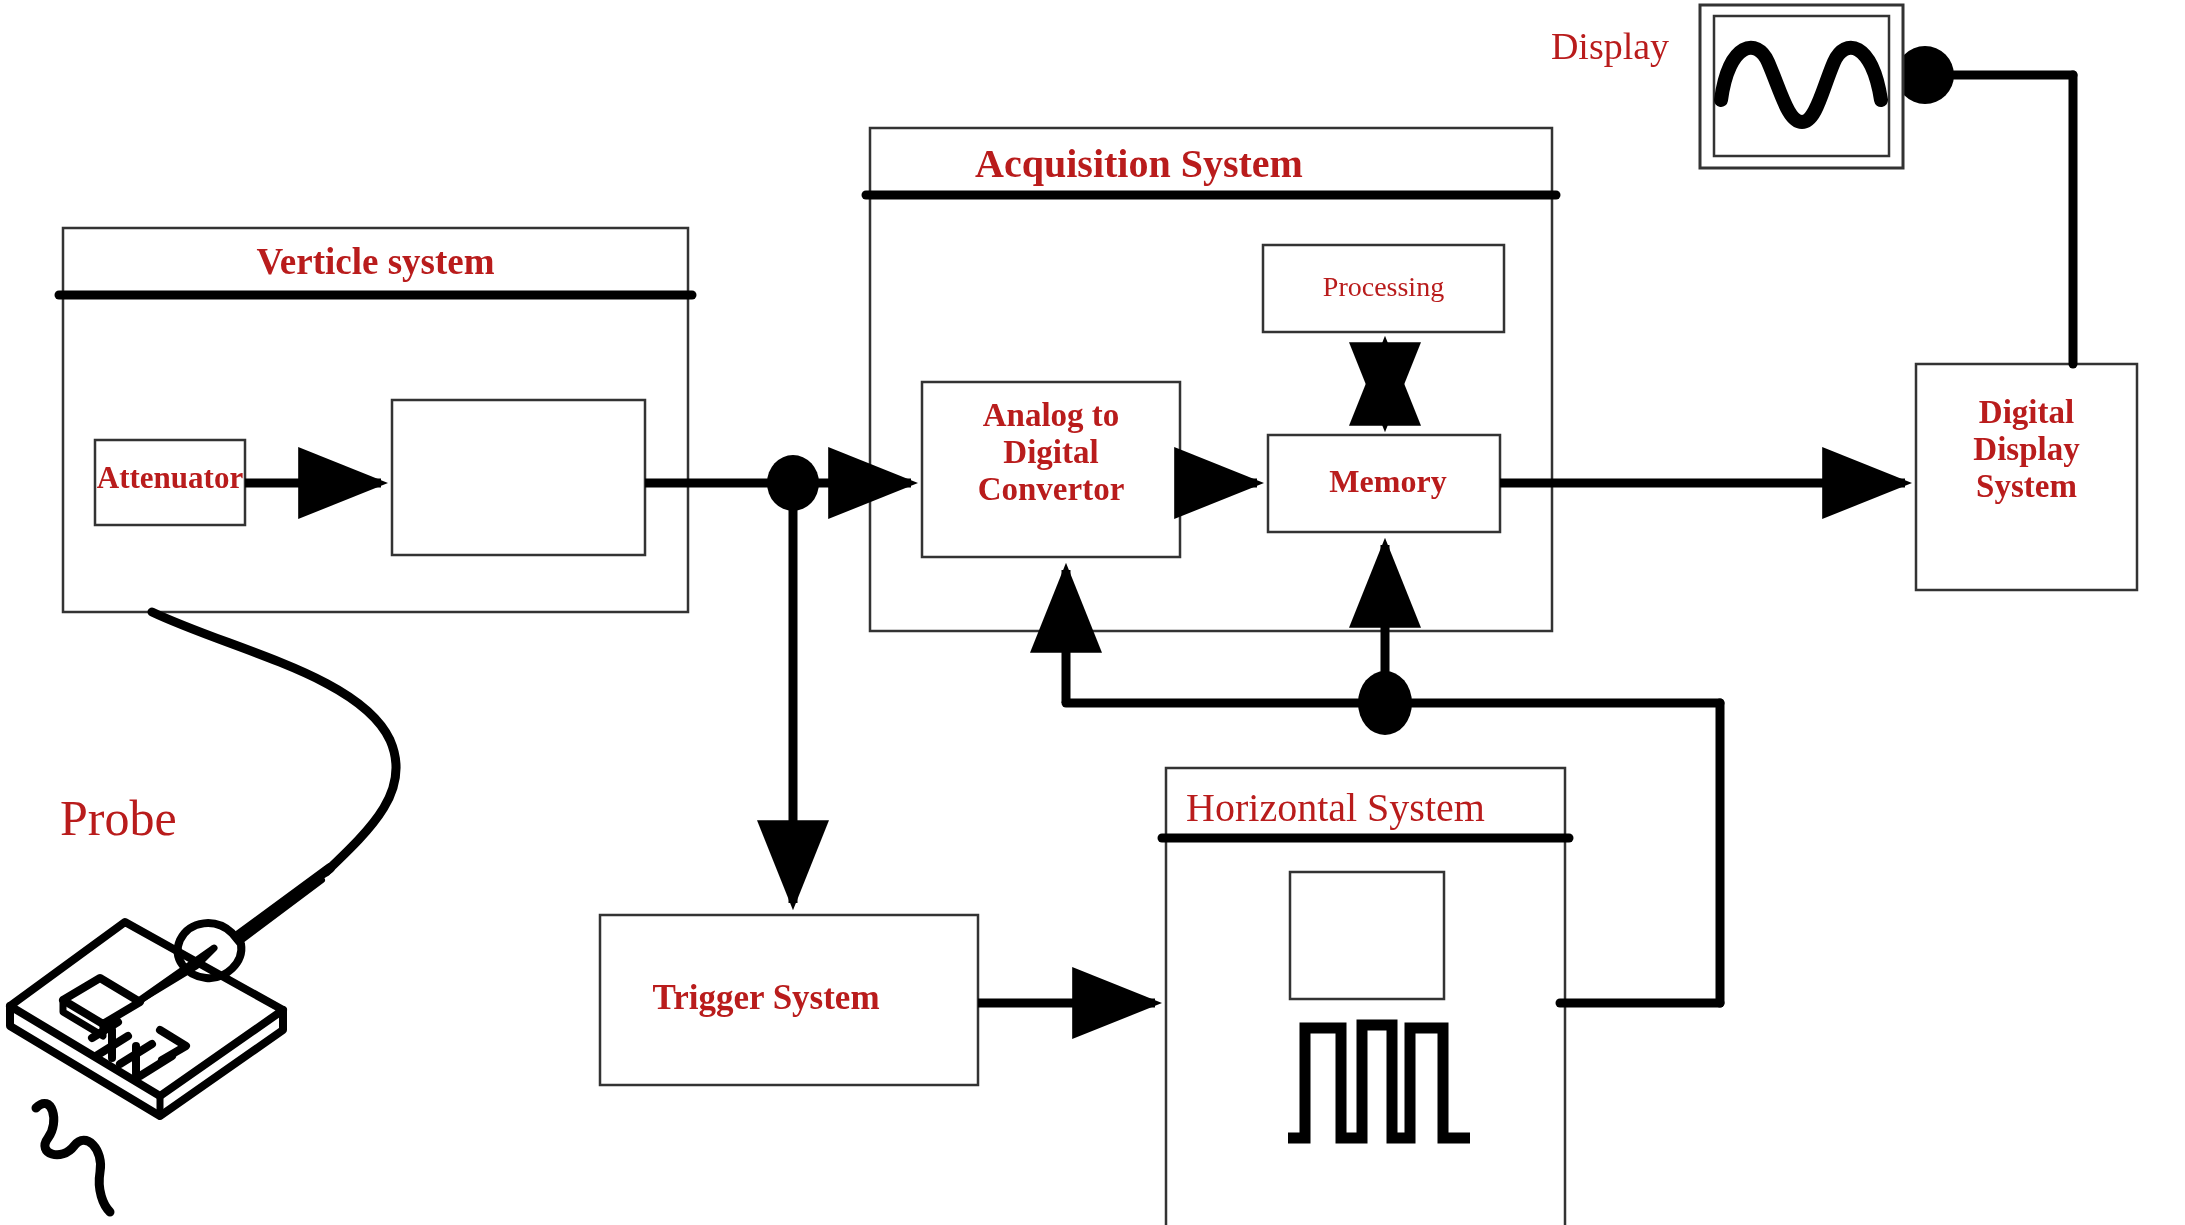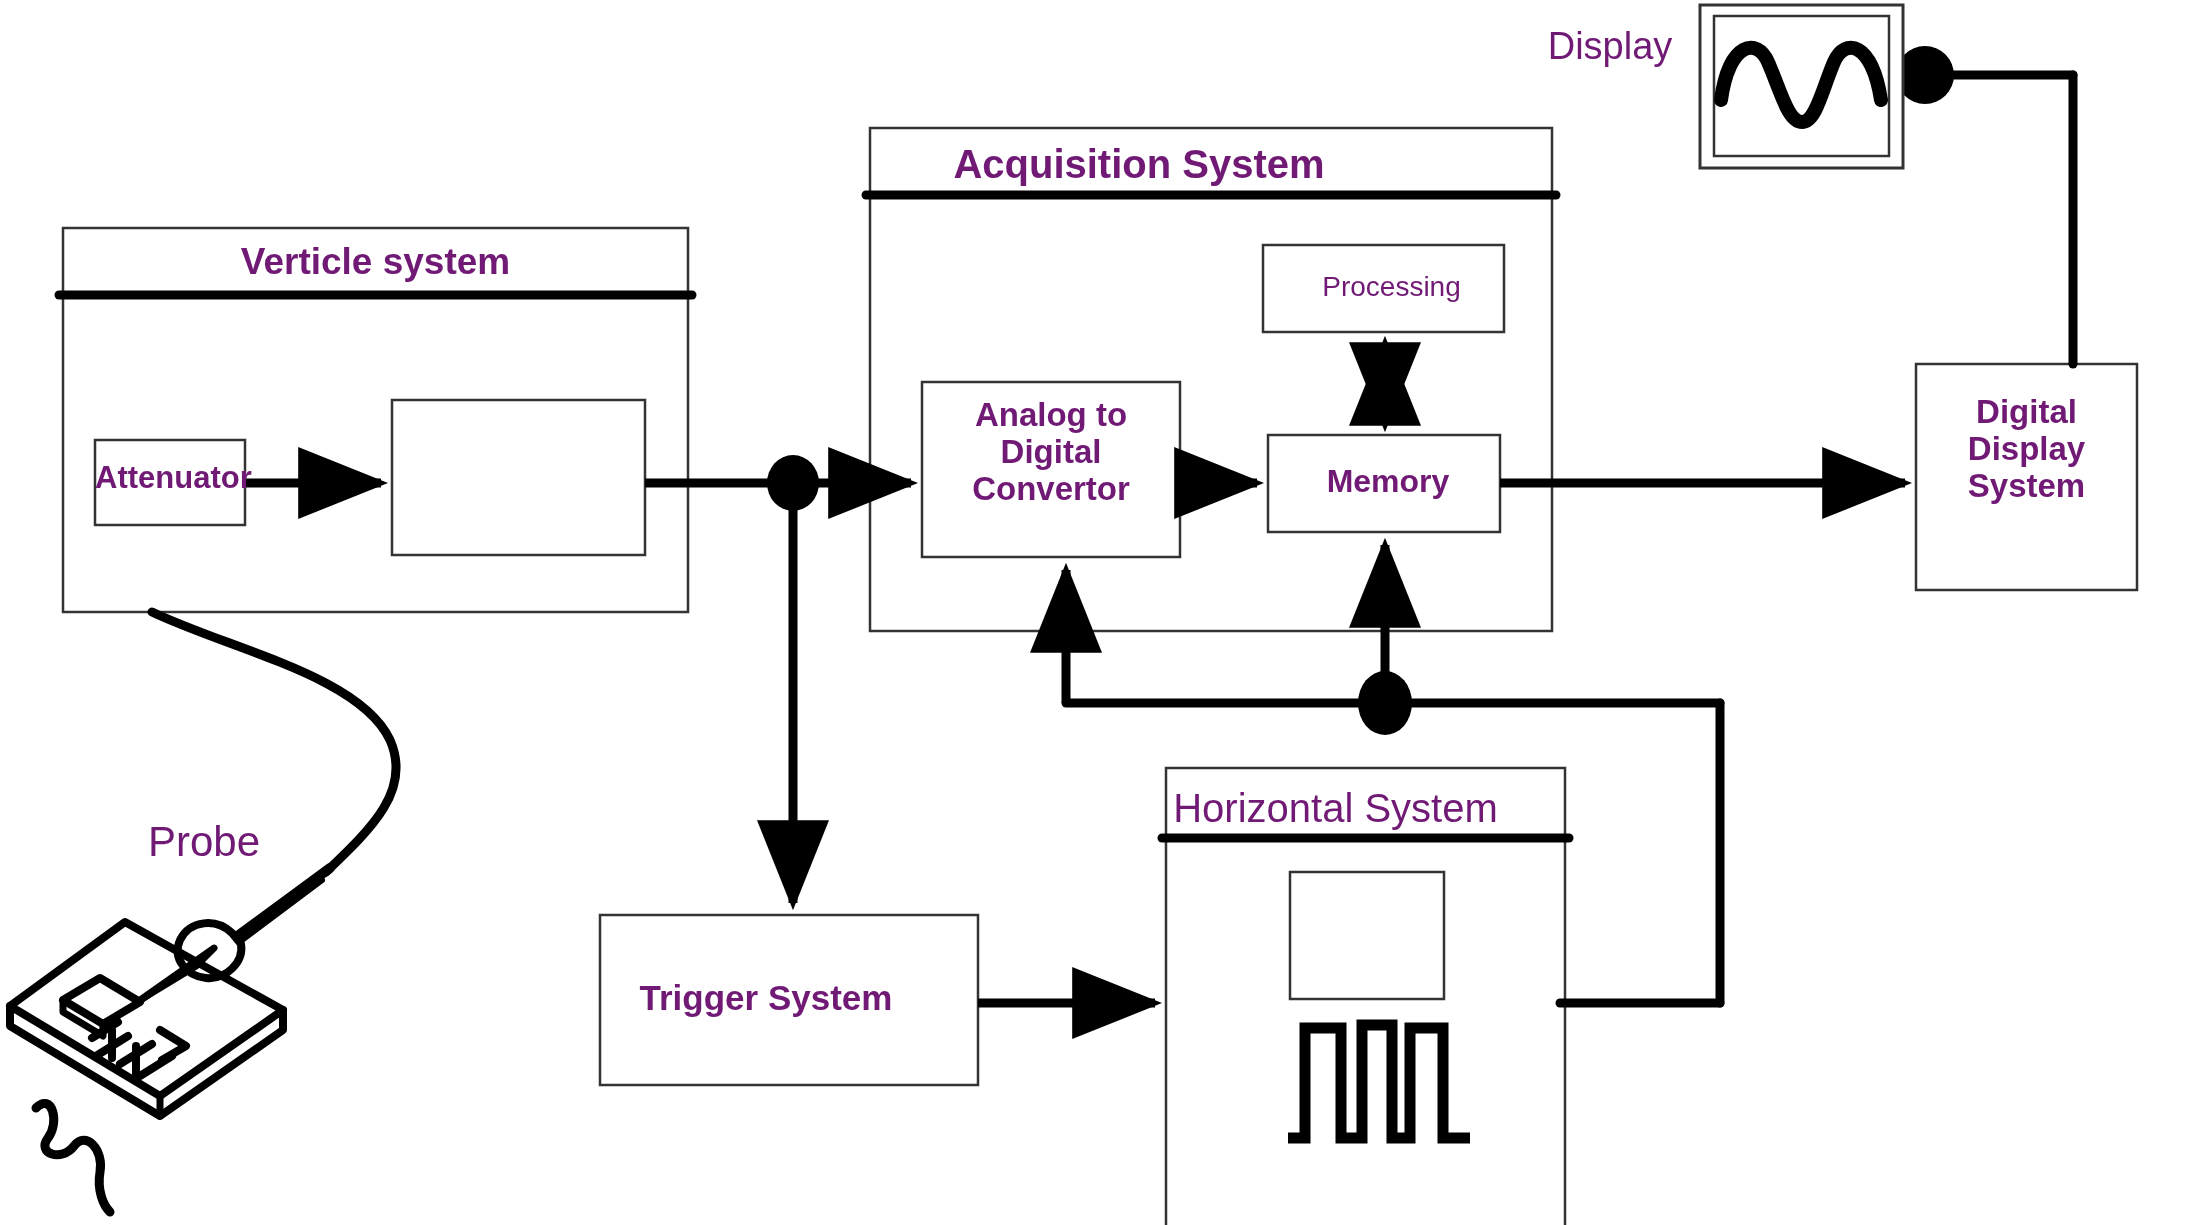--- a/index.html
+++ b/index.html
@@ -18,25 +18,25 @@
   }
   #diagram-svg {
     position: absolute;
     left: 0;
     top: 0;
     width: 2185px;
     height: 1225px;
   }
   .lbl {
     position: absolute;
-    color: #701a75;
+    color: #b91c1c;
     text-align: center;
     line-height: 1.12;
     white-space: pre-line;
-    font-family: Liberation Sans, sans-serif;
+    font-family: Liberation Serif, serif;
     pointer-events: none;
   }
   .group-title { font-weight: 700; }
   .bold-lbl { font-weight: 700; }
 </style>
 </head>
 <body>
 
 <div id="stage">
 
@@ -161,29 +161,29 @@
 
   <div class="lbl" style="left:1166px; top:786px; width:339px; font-size:40px;">Horizontal System</div>
 
   <div class="lbl bold-lbl" style="left:95px; top:461px; width:150px; font-size:31px;">Attenuator</div>
 
 
   <div class="lbl bold-lbl" style="left:922px; top:397px; width:258px; font-size:33px;">Analog to
 Digital
 Convertor</div>
 
-  <div class="lbl" style="left:1263px; top:271px; width:241px; font-size:28px;padding-left:8px;">Processing</div>
+  <div class="lbl" style="left:1263px; top:271px; width:241px; font-size:28px;">Processing</div>
 
   <div class="lbl bold-lbl" style="left:1268px; top:464px; width:240px; font-size:32px;">Memory</div>
 
   <div class="lbl bold-lbl" style="left:600px; top:978px; width:332px; font-size:35px;">Trigger System</div>
 
 
   <div class="lbl bold-lbl" style="left:1916px; top:394px; width:221px; font-size:33px;">Digital
 Display
 System</div>
 
   <div class="lbl" style="left:1520px; top:25px; width:180px; font-size:38px;">Display</div>
 
-  <div class="lbl" style="left:60px; top:790px; width:200px; font-size:42px; text-align:right;margin-top:28px;">Probe</div>
+  <div class="lbl" style="left:60px; top:790px; width:200px; font-size:50px; text-align:left;">Probe</div>
 
 
 </div>
 
 </body></html>

